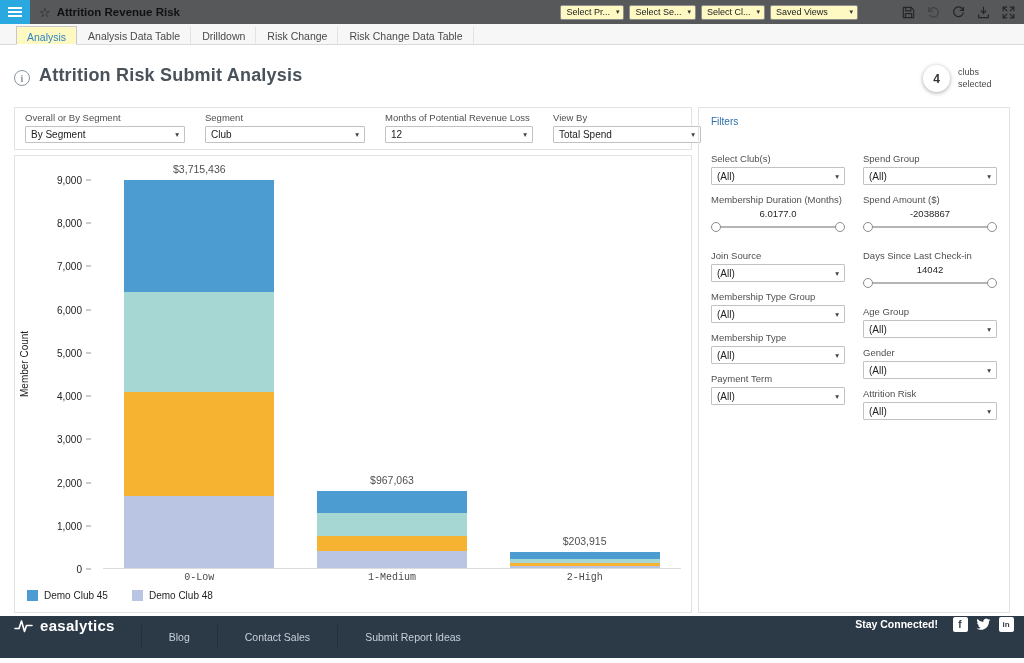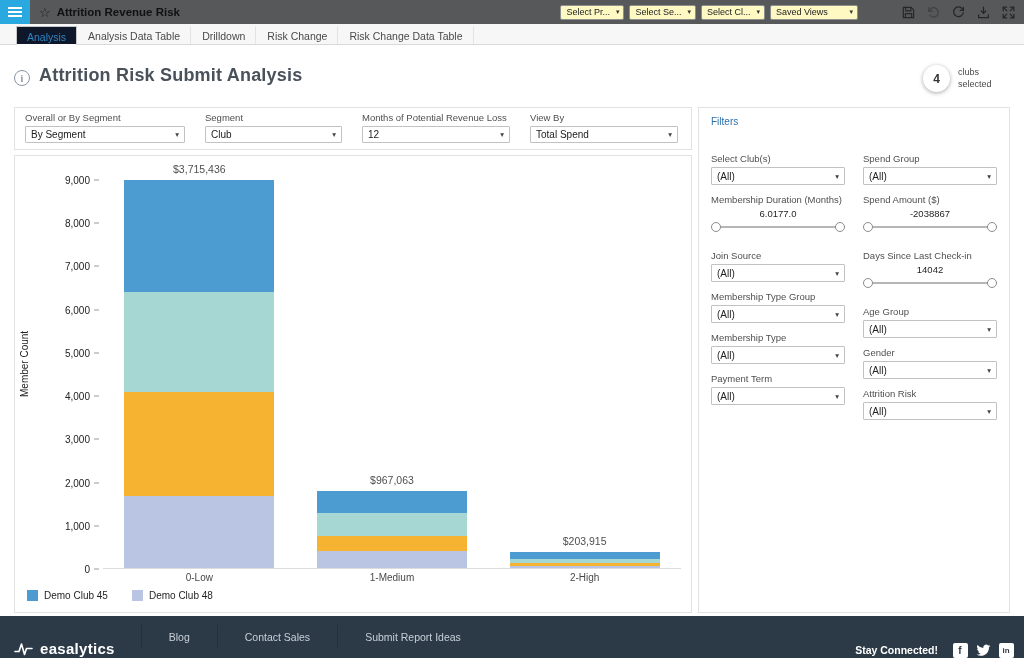--- a/index.html
+++ b/index.html
@@ -22,21 +22,21 @@
   .tb-icons { display:flex; align-items:center; gap:10px; margin-left:38px; margin-right:8px; }
   .tb-icon { width:15px; height:15px; cursor:pointer; }
   .tb-icon svg { width:15px; height:15px; display:block; }
   .tb-icon.dim { opacity:.45; }
 
   
   .tabbar { height:21px; background:#f7f7f8; border-bottom:1px solid #d9d9d9;
     display:flex; align-items:stretch; padding:2px 0 0 16px; }
   .tab { font-size:10.5px; color:#4a4a4a; padding:2px 10px 0; display:flex; align-items:center;
     border:1px solid transparent; border-right:1px solid #e3e3e3; cursor:pointer; }
-  .tab.active { background:#0f172a; border:1px solid #c8c8c8; border-bottom:1px solid #fff;
+  .tab.active { background:#fef9c3; border:1px solid #c8c8c8; border-bottom:1px solid #fff;
     margin-bottom:-1px; color:#2f85c2; }
 
   
   .main { height:571px; padding:14px 14px 0; background:#fff; }
   .header-row { height:48px; display:flex; align-items:flex-start; padding-top:6px; }
   .info-icon { width:16px; height:16px; border-radius:50%; border:1px solid #8795a3;
     color:#8795a3; font-size:10px; font-weight:700; display:flex; align-items:center;
     justify-content:center; margin-top:5px; font-family:"Liberation Serif", serif; }
   .page-title { font-size:18px; font-weight:700; color:#49525b; margin-left:9px; letter-spacing:.2px; }
   .badge-group { margin-left:auto; display:flex; align-items:center; margin-right:10px; }
@@ -56,31 +56,31 @@
   .caret { font-size:7.5px; color:#444; }
 
   
   .chart-box { border:1px solid #e2e2e2; margin-top:5px; flex:1; min-height:0; position:relative;
     display:flex; flex-direction:column; padding:24px 10px 6px 8px; }
   .ylabel { position:absolute; left:4px; top:20px; bottom:60px; writing-mode:vertical-rl;
     transform:rotate(180deg); display:flex; align-items:center; justify-content:center;
     font-size:10px; color:#222; }
   .plot-row { flex:1; min-height:0; display:flex; padding-left:26px; }
   .y-axis { width:54px; position:relative; }
-  .ytick { position:absolute; right:4px; transform:translateY(50%); display:flex; align-items:center; }
+  .ytick { position:absolute; right:12px; transform:translateY(50%); display:flex; align-items:center; }
   .ytick-label { font-size:10px; color:#222; margin-right:4px; }
   .ytick-mark { width:5px; height:1px; background:#999; }
   .plot-area { flex:1; position:relative; display:flex;justify-content:flex-end; }
   .plot-area::after { content:''; position:absolute; left:0; right:0; bottom:0; height:1px; background:#dcdcdc; }
   .bar-slot { flex:1; position:relative; }
   .bar-seg { position:absolute; left:50%; width:150px; margin-left:-75px; }
   .bar-total { position:absolute; left:50%; transform:translateX(-50%); font-size:10.5px;
     color:#4f4f4f; white-space:nowrap; }
   .x-labels { height:15px; display:flex; margin-left:80px; margin-right:0; }
-  .xlabel { flex:1; text-align:center; font-size:10px; color:#4a4a4a; padding-top:3px; }
+  .xlabel { flex:1; text-align:center; font-size:10px; color:#4a4a4a; padding-top:3px;font-family:Liberation Mono, monospace; }
   .legend { height:22px; display:flex; align-items:center; gap:24px; padding-left:4px; }
   .legend-item { display:flex; align-items:center; gap:6px; cursor:pointer; }
   .legend-swatch { width:11px; height:11px; display:inline-block; }
   .legend-label { font-size:10px; color:#1f1f1f; }
 
   
   .filters-panel { flex:1; margin-left:6px; border:1px solid #e2e2e2; padding:8px 12px; overflow:hidden; }
   .fp-heading { font-size:10px; font-weight:400; color:#2b6fa8; margin-bottom:26px; }
   .fp-cols { display:flex; gap:18px; }
   .fp-col { flex:1; min-width:0; }
@@ -90,21 +90,21 @@
   .fl-sel { height:18px; }
   .fl-minmax { display:flex; justify-content:center; font-size:9.5px; color:#1f1f1f; margin-bottom:2px; }
   .fl-slider { position:relative; height:13px; margin-top:2px; }
   .fl-track { position:absolute; left:3px; right:3px; top:5px; height:2px; background:#b5b5b5; }
   .fl-handle { position:absolute; top:1px; width:10px; height:10px; border-radius:50%;
     background:#fff; border:1px solid #8c8c8c; cursor:pointer; }
   .fl-handle.hl { left:0; }
   .fl-handle.hr { right:0; }
 
   
-  .footer { height:42px; background:#2c3a48; display:flex; align-items:flex-end; padding:0 10px 0 14px; }
+  .footer { height:42px; background:#2c3a48; display:flex; align-items:flex-start; padding:0 10px 0 14px; }
   .brand { display:flex; align-items:center; gap:7px; margin-right:26px; cursor:pointer; }
   .brand svg { width:19px; height:19px; display:block; }
   .brand-name { color:#fff; font-size:15px; font-weight:700; letter-spacing:.3px; }
   .footer-links { display:flex; align-items:center; height:100%; }
   .f-divider { width:1px; height:24px; background:#223140; }
   .f-link { color:#c7d0d8; font-size:10.5px; padding:0 27px; cursor:pointer; }
   .footer-right { margin-left:auto; display:flex; align-items:center; gap:7px; }
   .stay { color:#fff; font-size:10.5px; font-weight:700; margin-right:7px; }
   .social { width:16px; height:16px; display:flex; align-items:center; justify-content:center; cursor:pointer; }
   .social .sq { width:15px; height:15px; background:#fff; color:#2c3a48; border-radius:2px;
@@ -214,21 +214,21 @@
       <div class="controls-box">
           <div class="control">
             <div class="c-label">Overall or By Segment</div>
             <div class="selbox" style="width: 160px;">
               <span class="selval">By Segment</span>
               <span class="caret">▾</span>
             </div>
           </div>
           <div class="control">
             <div class="c-label">Segment</div>
-            <div class="selbox" style="width: 137px;">
+            <div class="selbox" style="width: 160px;">
               <span class="selval">Club</span>
               <span class="caret">▾</span>
             </div>
           </div>
           <div class="control">
             <div class="c-label">Months of Potential Revenue Loss</div>
             <div class="selbox" style="width: 148px;">
               <span class="selval">12</span>
               <span class="caret">▾</span>
             </div>

